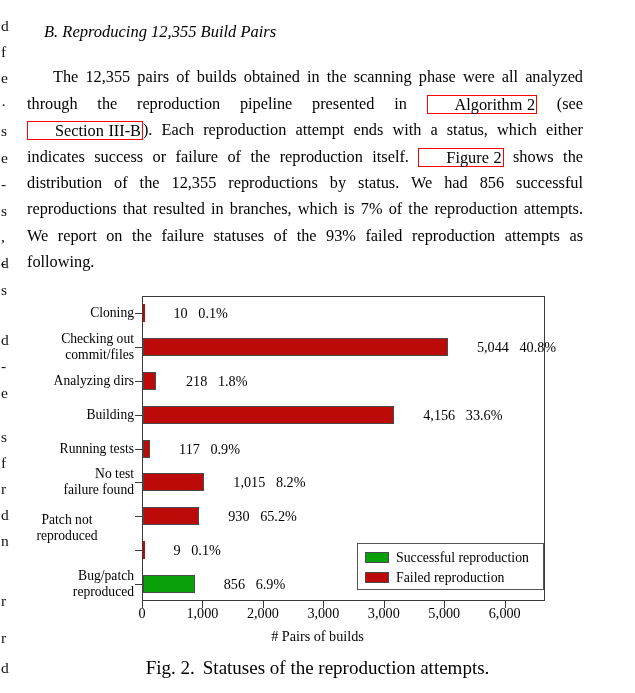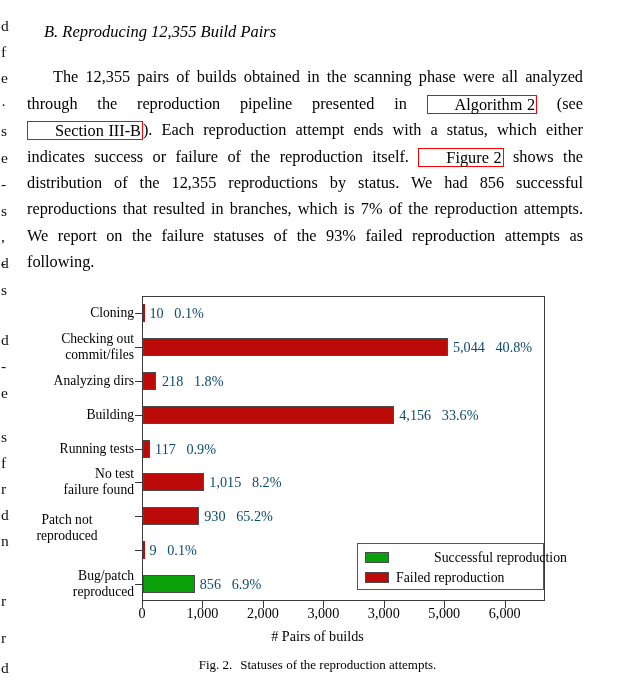--- a/index.html
+++ b/index.html
@@ -124,21 +124,22 @@
     position: absolute;
     height: 18px;
     border: 1px solid #4a4a4a;
     box-sizing: border-box;
   }
   .bar-label {
     position: absolute;
     font-size: 14.2px;
     line-height: 18px;
     white-space: pre;
-    color: #0c4a6e;
+    color: #000000;
+    margin-left: 24px;
   }
 
   
   .xtick {
     position: absolute;
     top: 309px;
     width: 0;
     height: 7px;
     border-left: 1.2px solid #3a3a3a;
   }
@@ -189,21 +190,21 @@
     white-space: nowrap;
   }
 
   
   #caption {
     position: absolute;
     top: 365px;
     left: 0px;
     width: 635px;
     text-align: center;
-    font-size: 13px;
+    font-size: 19px;
   }
   #caption .capnum { margin-right: 8px; }
 </style>
 </head>
 <body>
 
 <div id="left-sliver">
     <div class="frag" style="top: 13px;">d</div>
     <div class="frag" style="top: 39px;">f</div>
     <div class="frag" style="top: 65px;">e</div>
@@ -248,21 +249,21 @@
 failure found</div>
       <div class="ylab" style="top: 216px; text-align: center;">Patch not
 reproduced</div>
       <div class="ylab" style="top: 272.056px;">Bug/patch
 reproduced</div>
     </div>
 
   <div id="plot-frame"></div>
 
   <div id="legend">
-      <div class="legend-row" style="top: 4px; gap: 38px;">
+      <div class="legend-row" style="top: 4px;">
         <span class="legend-swatch" style="background: rgb(10, 160, 10);"></span>
         <span class="legend-text">Successful reproduction</span>
       </div>
       <div class="legend-row" style="top: 24px;">
         <span class="legend-swatch" style="background: rgb(187, 10, 7);"></span>
         <span class="legend-text">Failed reproduction</span>
       </div>
     </div>
 
   <div id="xaxis-title"># Pairs of builds</div>

